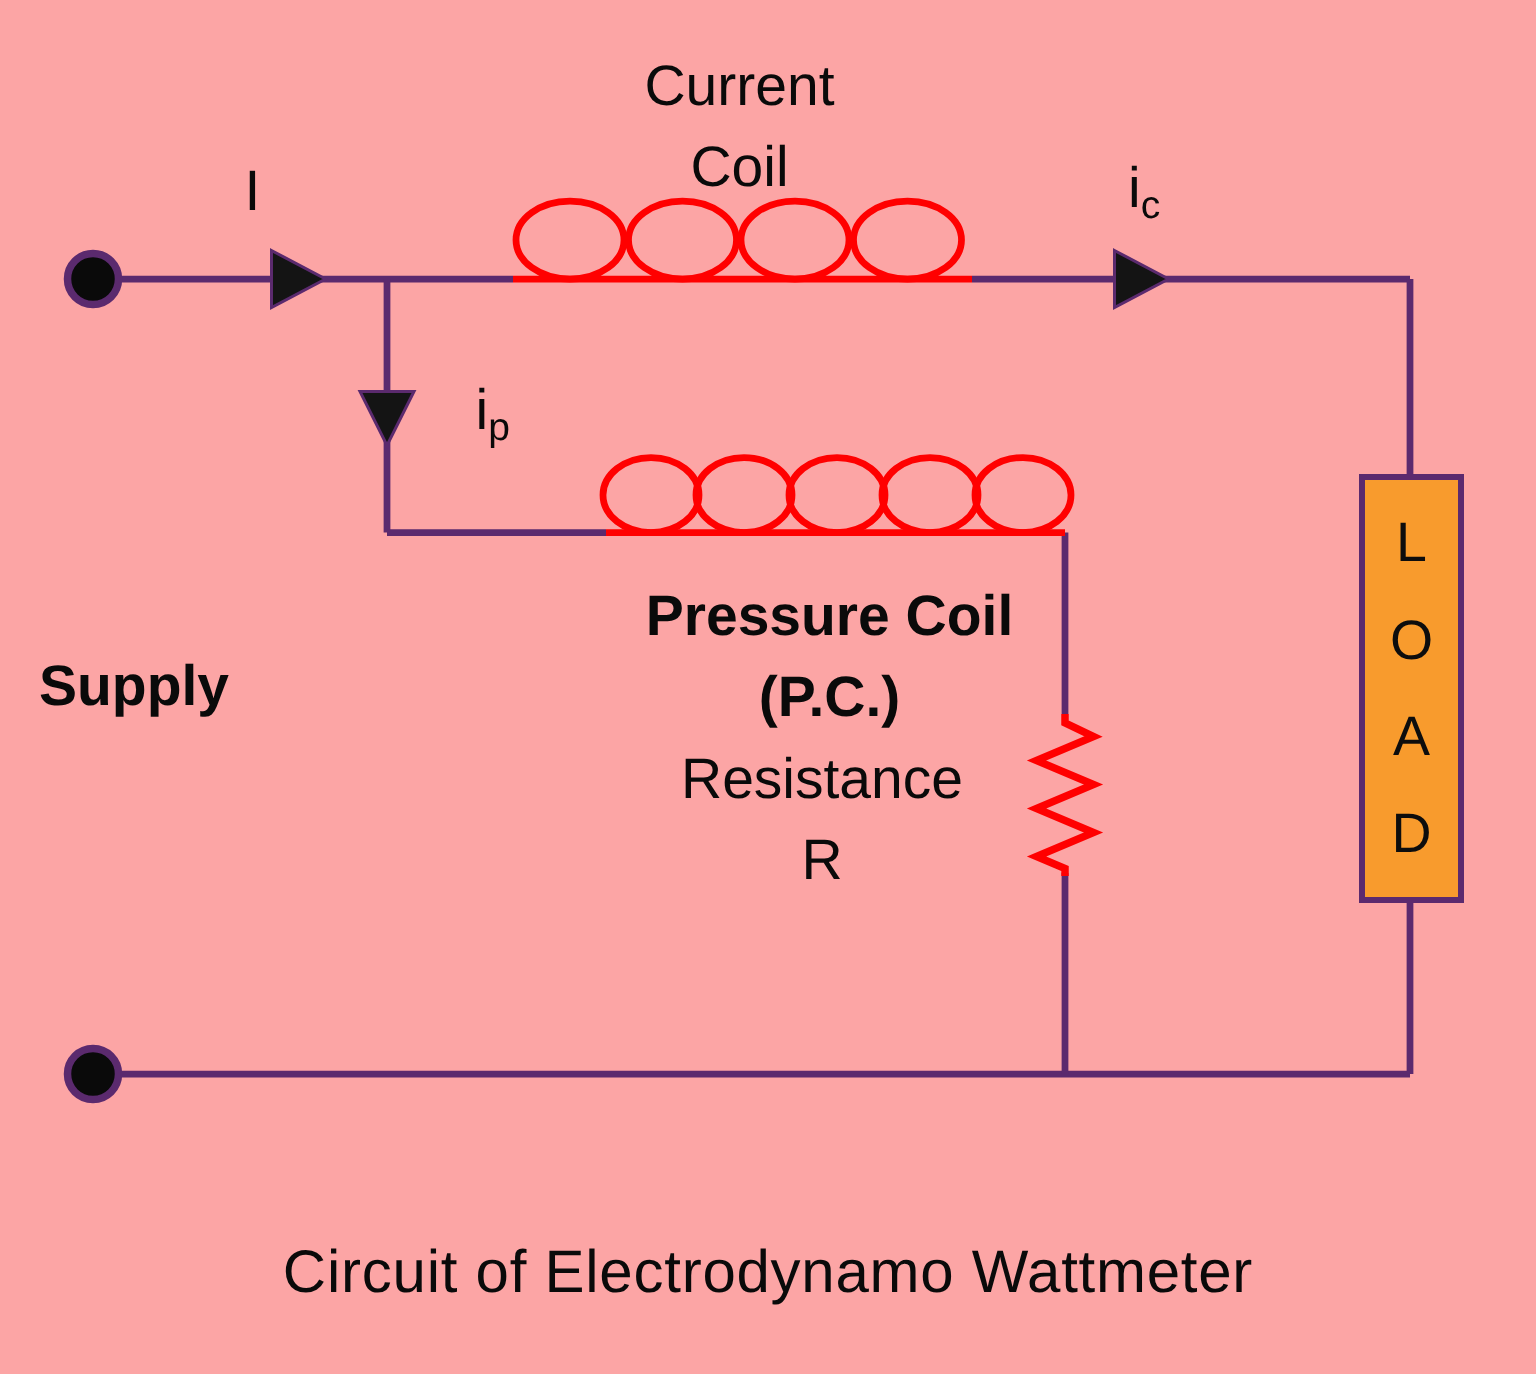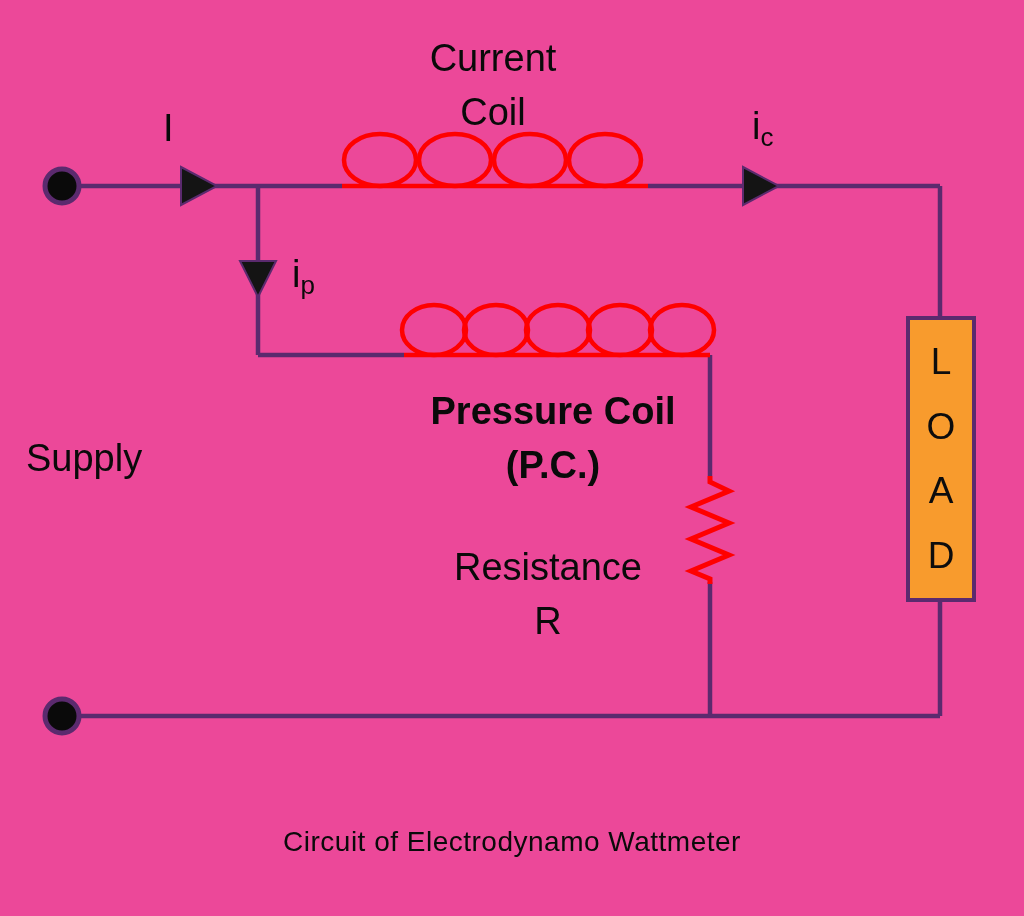--- a/index.html
+++ b/index.html
@@ -2,21 +2,21 @@
 <html><head>
 <meta charset="utf-8">
 <style>
   * { margin: 0; padding: 0; box-sizing: border-box; }
   html, body { background: #ffffff; }
   body { font-family: "Liberation Sans", sans-serif; color: #000; }
   .stage {
     position: relative;
     width: 1024px;
     height: 916px;
-    background: #ec4899;
+    background: #fca5a5;
     overflow: hidden;
   }
   .stage svg {
     position: absolute;
     inset: 0;
     width: 1024px;
     height: 916px;
     display: block;
   }
   .lbl {
@@ -31,21 +31,21 @@
     font-size: 26px;
     line-height: 0;
     vertical-align: -7px;
   }
   .title {
     position: absolute;
     left: 0;
     top: 826px;
     width: 100%;
     text-align: center;
-    font-size: 28px;
+    font-size: 40px;
     color: #0a0a0a;
     letter-spacing: 0.5px;
   }
   .load-letters {
     position: absolute;
     left: 908px;
     top: 318px;
     width: 66px;
     height: 282px;
     display: flex;
@@ -104,29 +104,29 @@
     <rect x="908" y="318" width="66" height="282" fill="#f89b2d" stroke="#5b2a6e" stroke-width="4"></rect>
   </svg>
 
   <div class="lbl center" style="left:373px; top:32px; width:240px;">Current
 Coil</div>
 
   <div class="lbl" style="left:163px; top:102px;">I</div>
 
   <div class="lbl" style="left:752px; top:100px;"><span>i</span><sub>c</sub></div>
 
-  <div class="lbl" style="left:292px; top:248px;"><span>i</span><sub>p</sub></div>
+  <div class="lbl" style="left:317px; top:248px;"><span>i</span><sub>p</sub></div>
 
   <div class="lbl center" style="left:403px; top:385px; width:300px;font-weight:bold;">Pressure Coil
 (P.C.)</div>
 
-  <div class="lbl center" style="left:428px; top:541px; width:240px;">Resistance
+  <div class="lbl center" style="left:428px; top:494px; width:240px;">Resistance
 R</div>
 
-  <div class="lbl" style="left:26px; top:432px;">Supply</div>
+  <div class="lbl" style="left:26px; top:432px;font-weight:bold;">Supply</div>
 
   <div class="load-letters">
     <span>L</span>
     <span>O</span>
     <span>A</span>
     <span>D</span>
   </div>
 
   <div class="title">Circuit of Electrodynamo Wattmeter</div>
 

